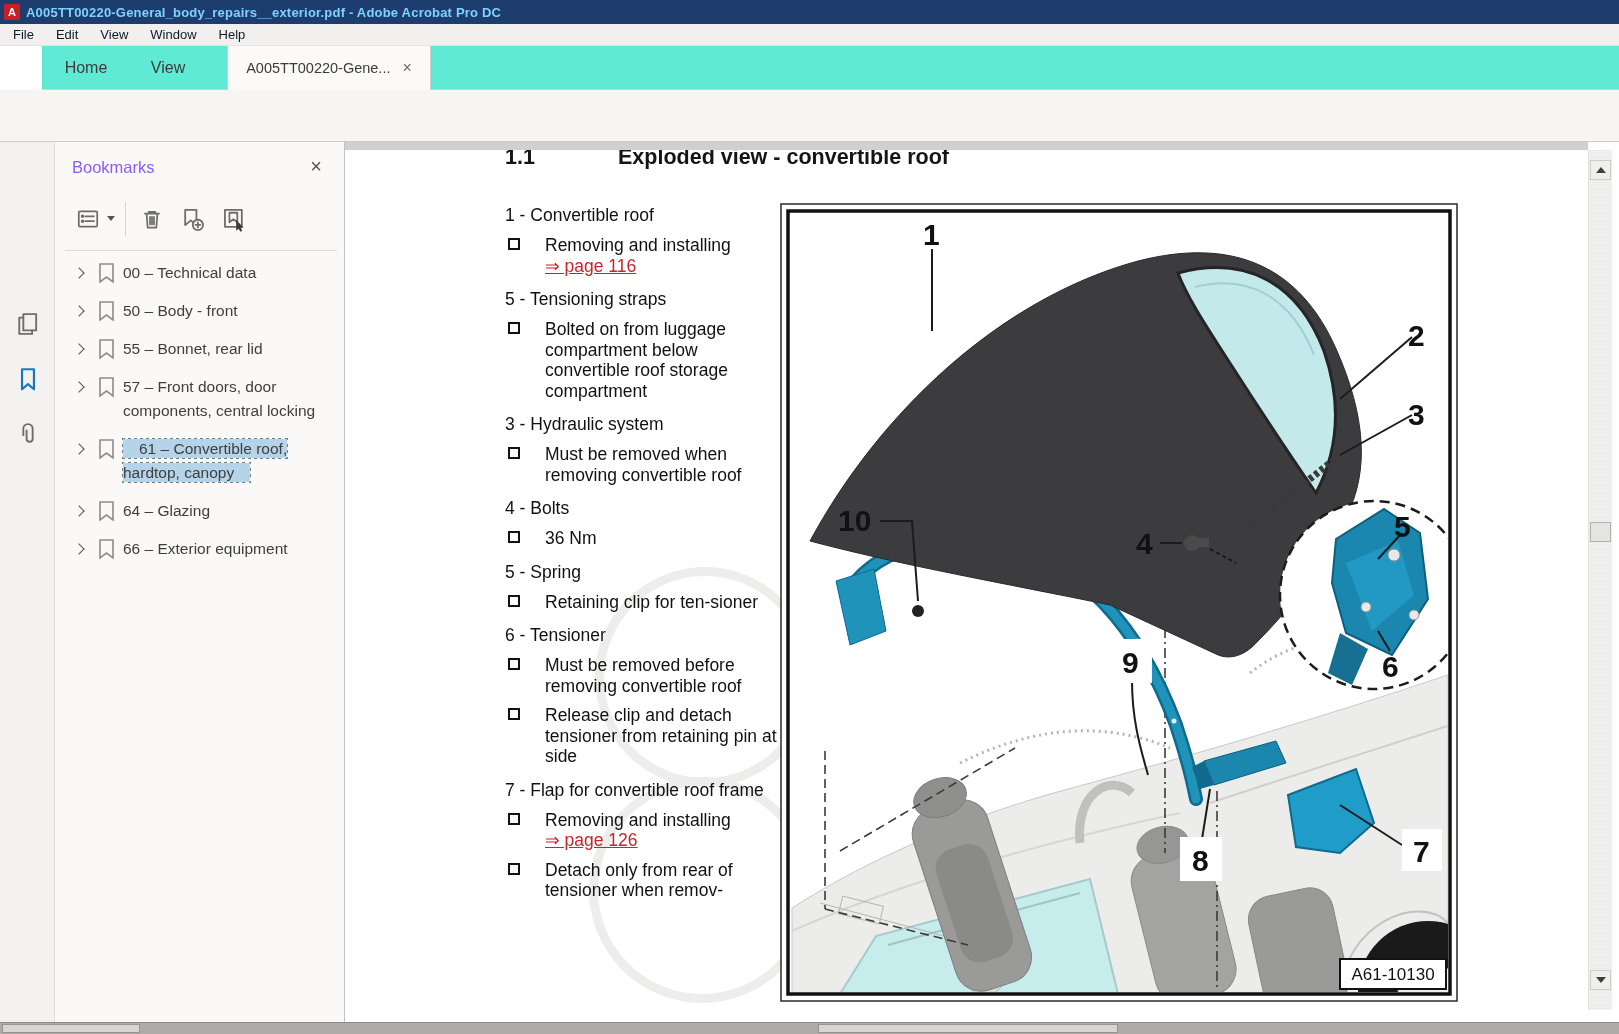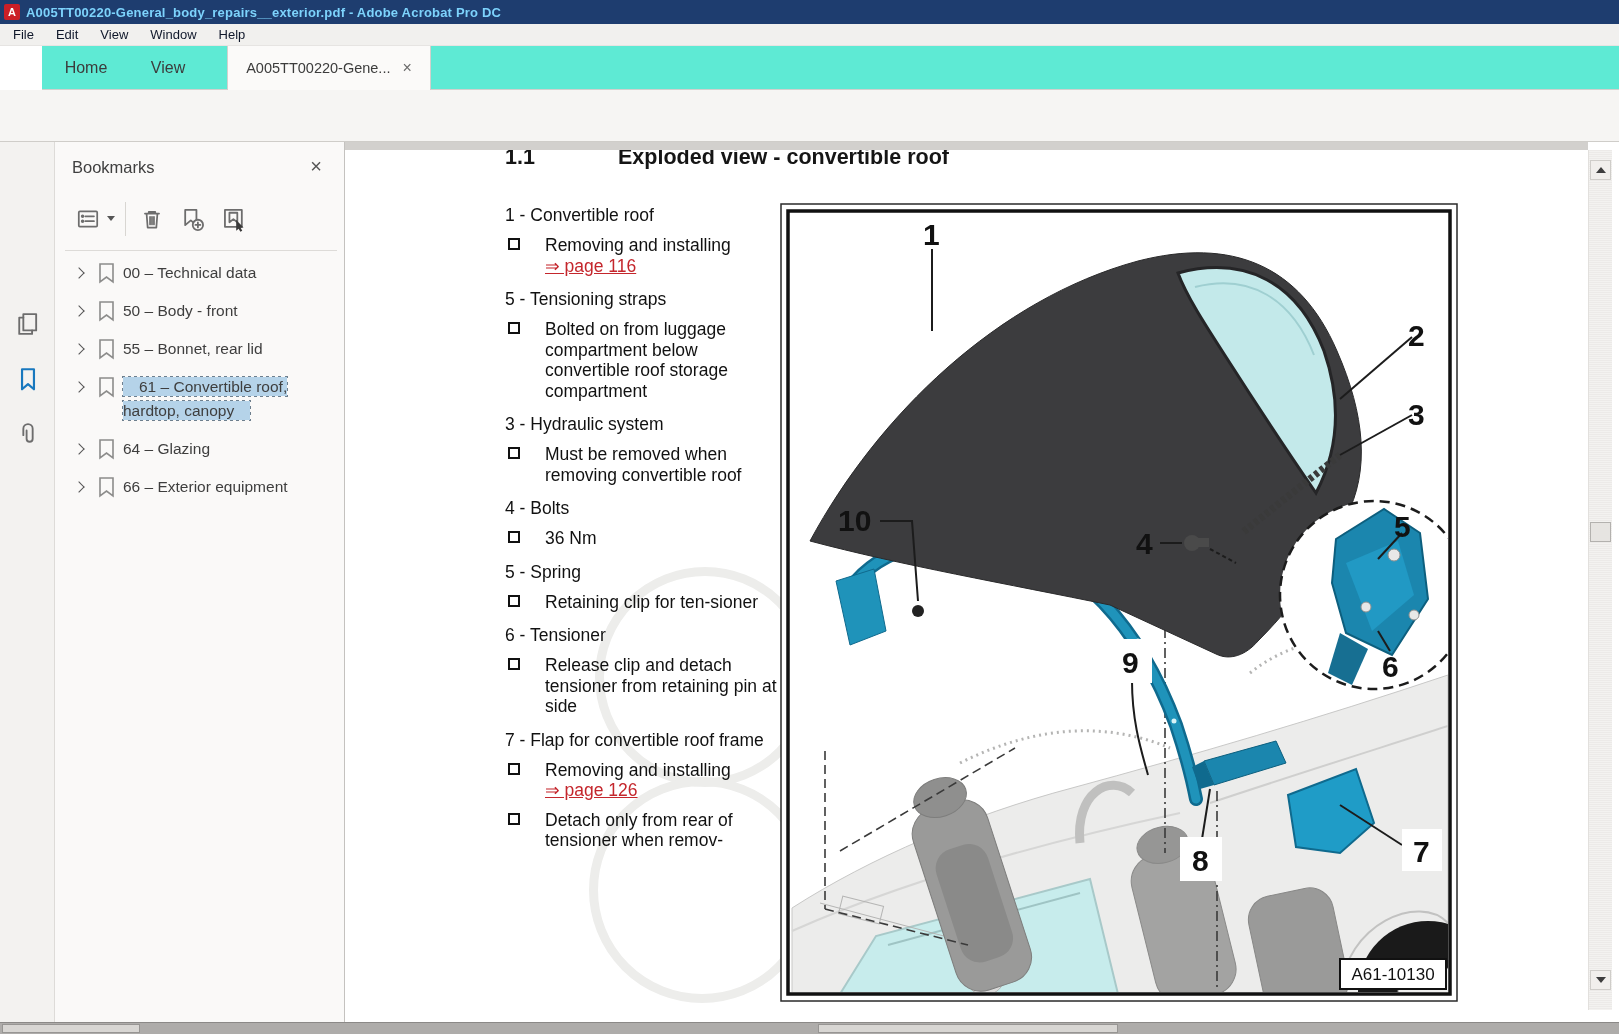--- a/index.html
+++ b/index.html
@@ -43,21 +43,21 @@
   .caret-zoom { position:absolute; left:1000px; top:116px; }
   .caret-fit  { position:absolute; left:1082px; top:116px; }
   .zoom-underline { position:absolute; left:925px; top:135px; width:90px; height:1px; background:#aaa8a5; }
 
   
   .rail { position:absolute; left:0; top:142px; width:55px; height:880px; background:#f3f2f0; border-right:1px solid #dddbd8; }
   .rail-btn { position:absolute; left:12px; width:32px; height:32px; display:flex; align-items:center; justify-content:center; }
   .rail-bookmark svg { stroke:#1878be; stroke-width:2; }
 
   .panel { position:absolute; left:55px; top:142px; width:290px; height:880px; background:#faf9f8; border-right:1px solid #c4c2bf; }
-  .panel-title { position:absolute; left:17px; top:16px; font-size:16.5px; color:#404040; }
+  .panel-title { position:absolute; left:17px; top:16px; font-size:16.5px; color:#8b5cf6; }
   .panel-close { position:absolute; right:22px; top:13px; font-size:20px; color:#555; }
   .panel-tool { position:absolute; top:62px; width:30px; height:30px; display:flex; align-items:center; justify-content:center; }
   .pt-options { left:18px; } .pt-caret { left:52px; top:74px; position:absolute; }
   .pt-div { position:absolute; left:70px; top:60px; width:1px; height:34px; background:#d8d6d2; }
   .pt-trash { left:82px; } .pt-add { left:122px; } .pt-target { left:164px; }
   .panel-sep { position:absolute; left:10px; top:108px; width:272px; height:1px; background:#dddbd8; }
 
   .bm-list { position:absolute; left:6px; top:112px; width:280px; }
   .bmrow { position:relative; padding:7px 2px 7px 62px; font-size:15.5px; color:#3e3e3e; line-height:24px; }
   .bm-chev { position:absolute; left:14px; top:15px; width:8px; height:8px;
@@ -331,20 +331,27 @@
             </svg></span>
         <span class="bm-label">50 – Body - front</span>
       </div>
       <div class="bmrow">
         <span class="bm-chev"></span>
         <span class="bm-ribbon"><svg width="19" height="22" viewBox="0 0 19 22">
               <path d="M3 2 h13 v18 l-6.5 -5 -6.5 5 z" stroke="#8c8c8b" fill="none" stroke-width="1.6"></path>
             </svg></span>
         <span class="bm-label">55 – Bonnet, rear lid</span>
       </div>
+      <div class="bmrow">
+        <span class="bm-chev"></span>
+        <span class="bm-ribbon"><svg width="19" height="22" viewBox="0 0 19 22">
+              <path d="M3 2 h13 v18 l-6.5 -5 -6.5 5 z" stroke="#8c8c8b" fill="none" stroke-width="1.6"></path>
+            </svg></span>
+        <span class="bm-label">57 – Front doors, door components, central locking</span>
+      </div>
       <div class="bmrow selected">
         <span class="bm-chev"></span>
         <span class="bm-ribbon"><svg width="19" height="22" viewBox="0 0 19 22">
               <path d="M3 2 h13 v18 l-6.5 -5 -6.5 5 z" stroke="#8c8c8b" fill="none" stroke-width="1.6"></path>
             </svg></span>
         <span class="bm-label">61 – Convertible roof, hardtop, canopy</span>
       </div>
       <div class="bmrow">
         <span class="bm-chev"></span>
         <span class="bm-ribbon"><svg width="19" height="22" viewBox="0 0 19 22">
@@ -385,20 +392,21 @@
       <div class="pitem">3 - Hydraulic system</div>
       <div class="pb"><span class="sq"></span><span>Must be removed when removing convertible roof</span></div>
 
       <div class="pitem">4 - Bolts</div>
       <div class="pb"><span class="sq"></span><span>36 Nm</span></div>
 
       <div class="pitem">5 - Spring</div>
       <div class="pb"><span class="sq"></span><span>Retaining clip for ten-sioner</span></div>
 
       <div class="pitem">6 - Tensioner</div>
+      <div class="pb"><span class="sq"></span><span>Must be removed before removing convertible roof</span></div>
       <div class="pb"><span class="sq"></span><span>Release clip and detach tensioner from retaining pin at side</span></div>
 
       <div class="pitem">7 - Flap for convertible roof frame</div>
       <div class="pb"><span class="sq"></span><span>Removing and installing</span><br>
         <a class="plink">⇒ page 126</a></div>
 
       <div class="pb"><span class="sq"></span><span>Detach only from rear of tensioner when remov-</span></div>
     </div>
 
     <div class="figure">

